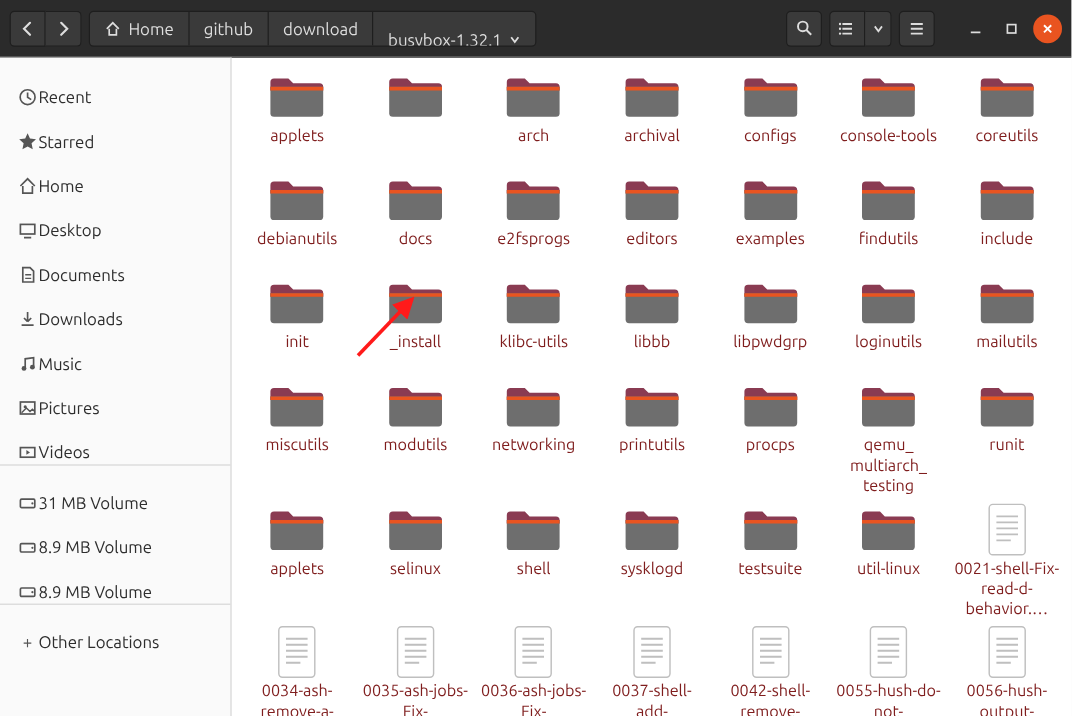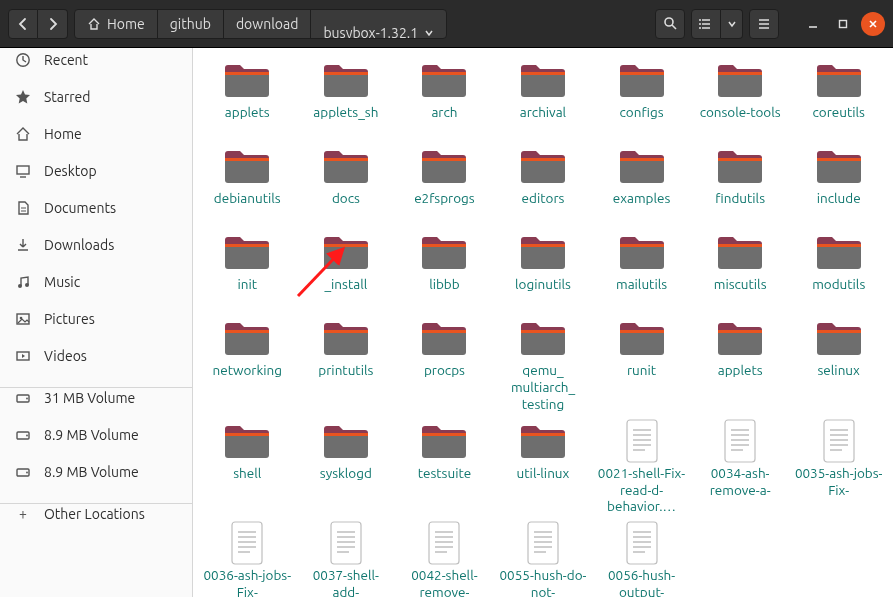--- a/index.html
+++ b/index.html
@@ -79,22 +79,21 @@
     width: 193px;
     background: #fafafa;
     border-right: 1px solid #d6d6d6;
     display: flex;
     flex-direction: column;
     padding-top: 4px;
   }
   .side-item {
     height: 37px;
     display: flex;
-    align-items: flex-start;
-    gap: 12px;
+    align-items: flex-end;
     padding: 0 14px;
     color: #2e2e2e;
     cursor: pointer;
   }
   .side-sep { height: 1px; background: #d6d6d6; margin: 2px 0; }
   .side-icon { width: 18px; display: flex; justify-content: center; color: #555; }
   
   .main {
     flex: 1;
     overflow: auto;
@@ -115,21 +114,21 @@
   }
   .item-icon {
     width: 48px; height: 40px;
     display: flex; align-items: center; justify-content: center;
   }
   .item-label {
     margin-top: 4px;
     text-align: center;
     font-size: 13.5px;
     line-height: 1.25;
-    color: #0f766e;
+    color: #7f1d1d;
     max-width: 90px;
     overflow-wrap: break-word;
     min-height: 34px;
   }
   
   
   
   .arrow-overlay {
     position: absolute;
     left: 100px; top: 193px;
@@ -355,21 +354,20 @@
           <div class="item-label">applets</div>
         </div>
         <div class="item">
           <div class="item-icon">
 <svg width="48" height="40" viewBox="0 0 48 40">
   <path d="M2 8 q0 -3 3 -3 h12 l4 4 h22 q3 0 3 3 v3 H2 Z" fill="#8a3b52"></path>
   <path d="M2 12 h44 v22 q0 3 -3 3 H5 q-3 0 -3 -3 Z" fill="#6e6e6e"></path>
   <path d="M2 12 h44 v3 H2 Z" fill="#e95420"></path>
 </svg>
 </div>
-          <div class="item-label">applets_sh</div>
         </div>
         <div class="item">
           <div class="item-icon">
 <svg width="48" height="40" viewBox="0 0 48 40">
   <path d="M2 8 q0 -3 3 -3 h12 l4 4 h22 q3 0 3 3 v3 H2 Z" fill="#8a3b52"></path>
   <path d="M2 12 h44 v22 q0 3 -3 3 H5 q-3 0 -3 -3 Z" fill="#6e6e6e"></path>
   <path d="M2 12 h44 v3 H2 Z" fill="#e95420"></path>
 </svg>
 </div>
           <div class="item-label">arch</div>
@@ -505,21 +503,41 @@
           <div class="item-label">_install</div>
         </div>
         <div class="item">
           <div class="item-icon">
 <svg width="48" height="40" viewBox="0 0 48 40">
   <path d="M2 8 q0 -3 3 -3 h12 l4 4 h22 q3 0 3 3 v3 H2 Z" fill="#8a3b52"></path>
   <path d="M2 12 h44 v22 q0 3 -3 3 H5 q-3 0 -3 -3 Z" fill="#6e6e6e"></path>
   <path d="M2 12 h44 v3 H2 Z" fill="#e95420"></path>
 </svg>
 </div>
+          <div class="item-label">klibc-utils</div>
+        </div>
+        <div class="item">
+          <div class="item-icon">
+<svg width="48" height="40" viewBox="0 0 48 40">
+  <path d="M2 8 q0 -3 3 -3 h12 l4 4 h22 q3 0 3 3 v3 H2 Z" fill="#8a3b52"></path>
+  <path d="M2 12 h44 v22 q0 3 -3 3 H5 q-3 0 -3 -3 Z" fill="#6e6e6e"></path>
+  <path d="M2 12 h44 v3 H2 Z" fill="#e95420"></path>
+</svg>
+</div>
           <div class="item-label">libbb</div>
+        </div>
+        <div class="item">
+          <div class="item-icon">
+<svg width="48" height="40" viewBox="0 0 48 40">
+  <path d="M2 8 q0 -3 3 -3 h12 l4 4 h22 q3 0 3 3 v3 H2 Z" fill="#8a3b52"></path>
+  <path d="M2 12 h44 v22 q0 3 -3 3 H5 q-3 0 -3 -3 Z" fill="#6e6e6e"></path>
+  <path d="M2 12 h44 v3 H2 Z" fill="#e95420"></path>
+</svg>
+</div>
+          <div class="item-label">libpwdgrp</div>
         </div>
         <div class="item">
           <div class="item-icon">
 <svg width="48" height="40" viewBox="0 0 48 40">
   <path d="M2 8 q0 -3 3 -3 h12 l4 4 h22 q3 0 3 3 v3 H2 Z" fill="#8a3b52"></path>
   <path d="M2 12 h44 v22 q0 3 -3 3 H5 q-3 0 -3 -3 Z" fill="#6e6e6e"></path>
   <path d="M2 12 h44 v3 H2 Z" fill="#e95420"></path>
 </svg>
 </div>
           <div class="item-label">loginutils</div>

